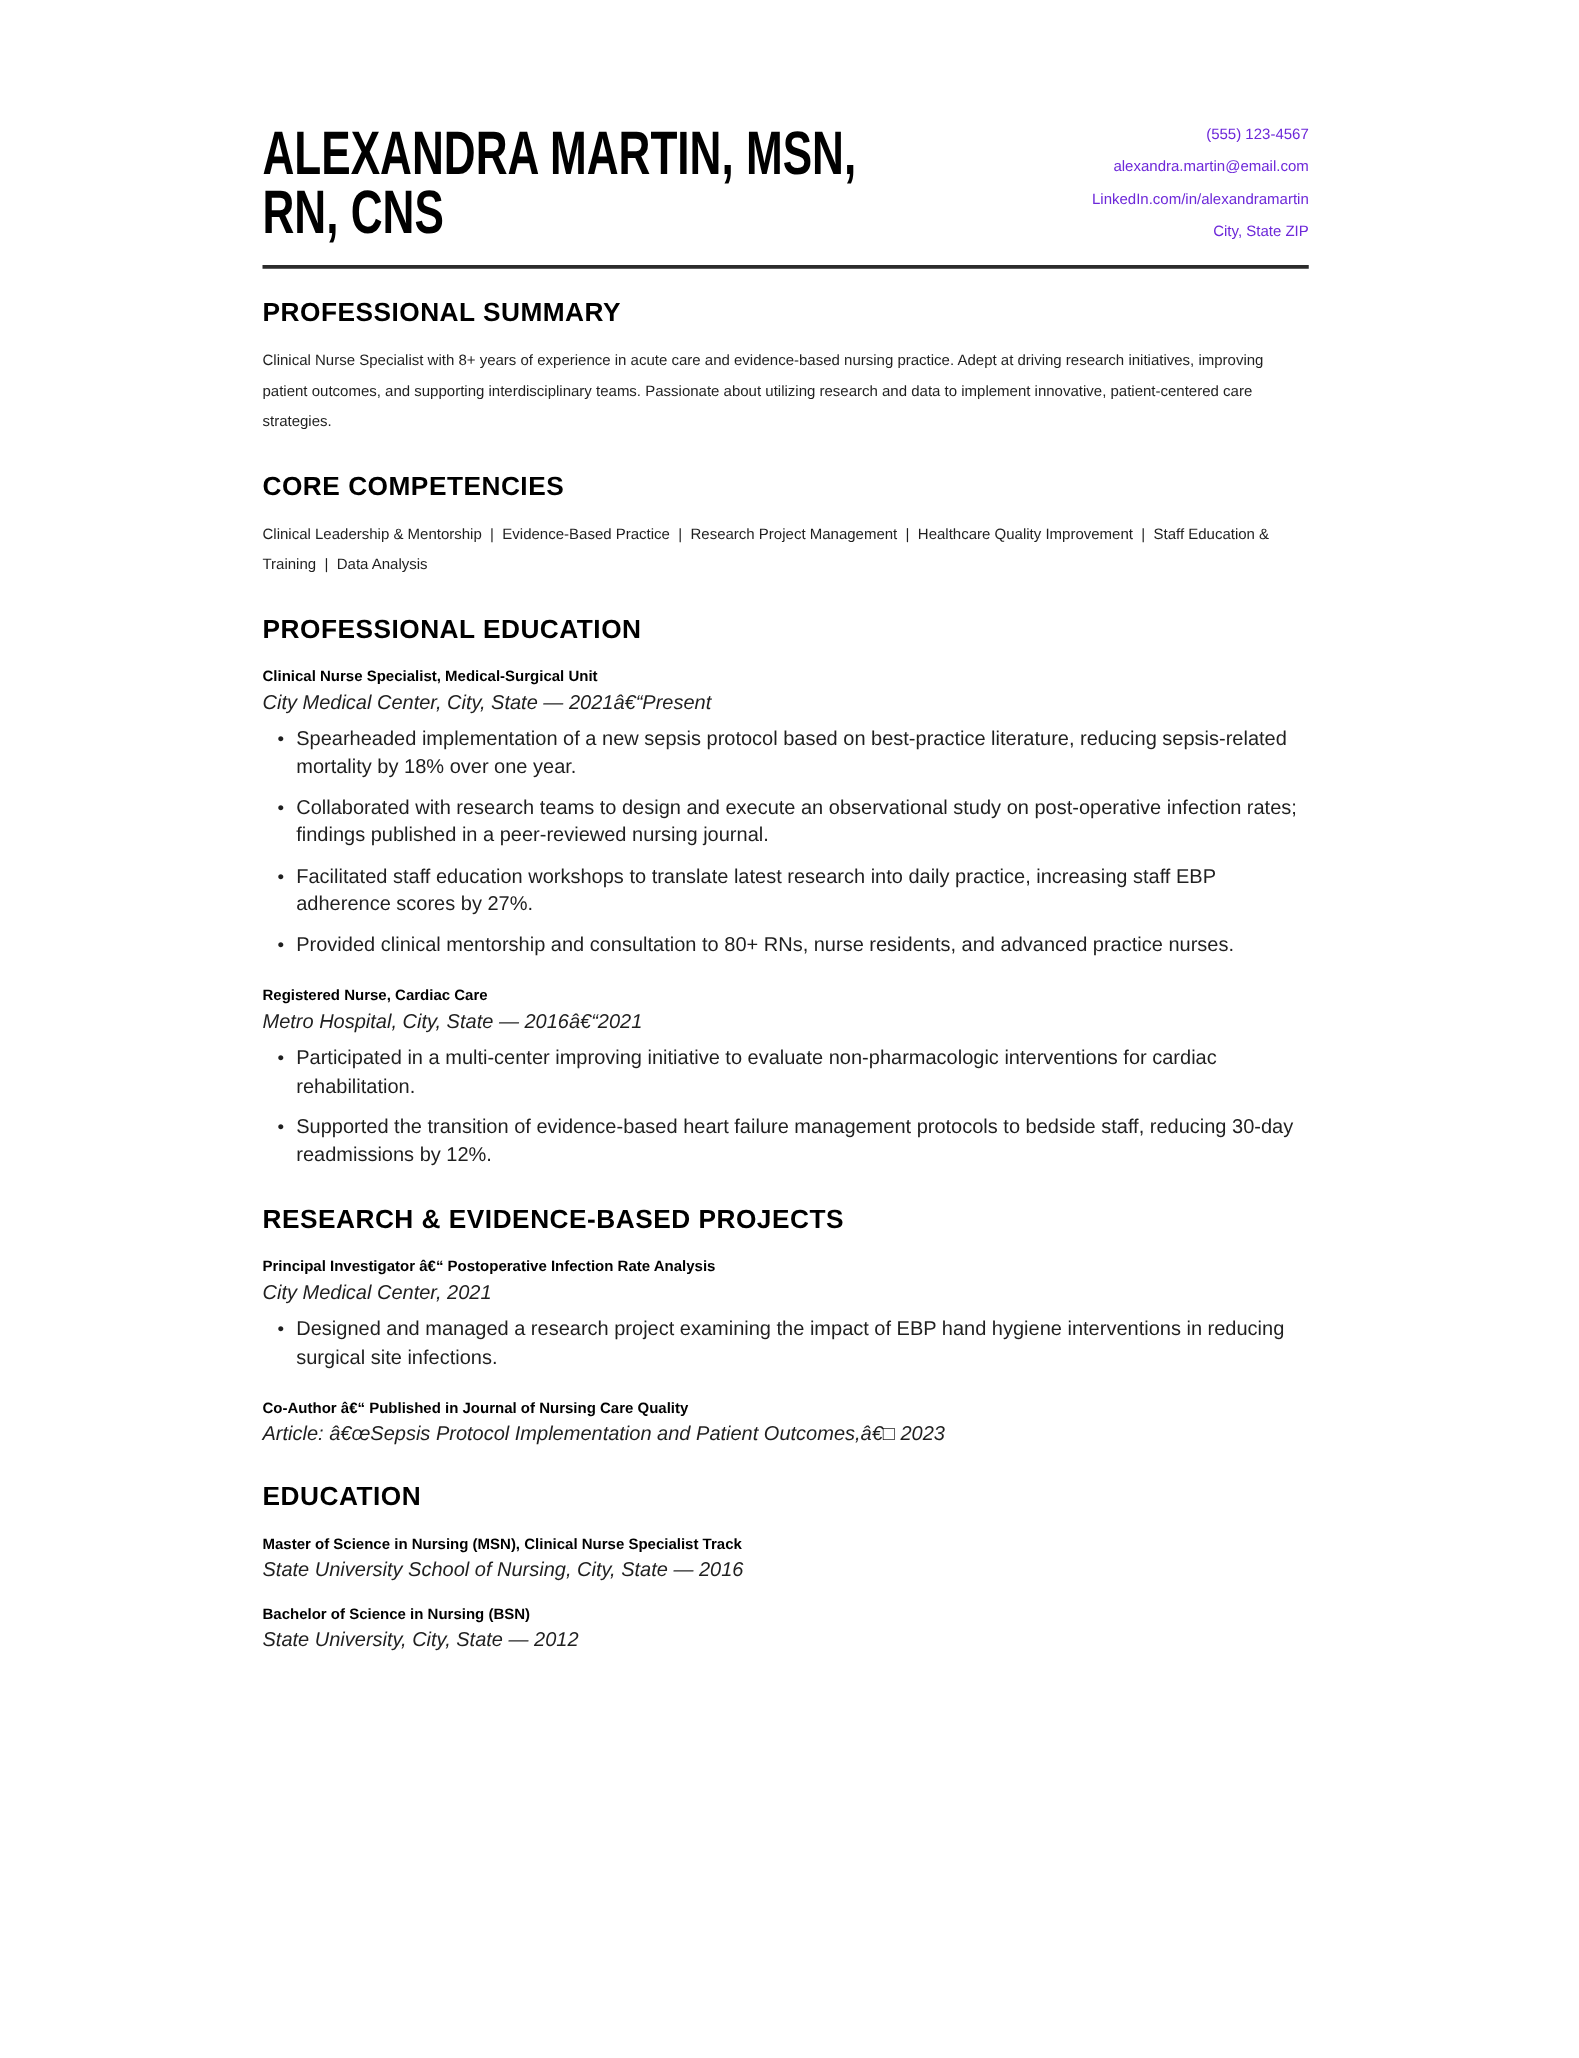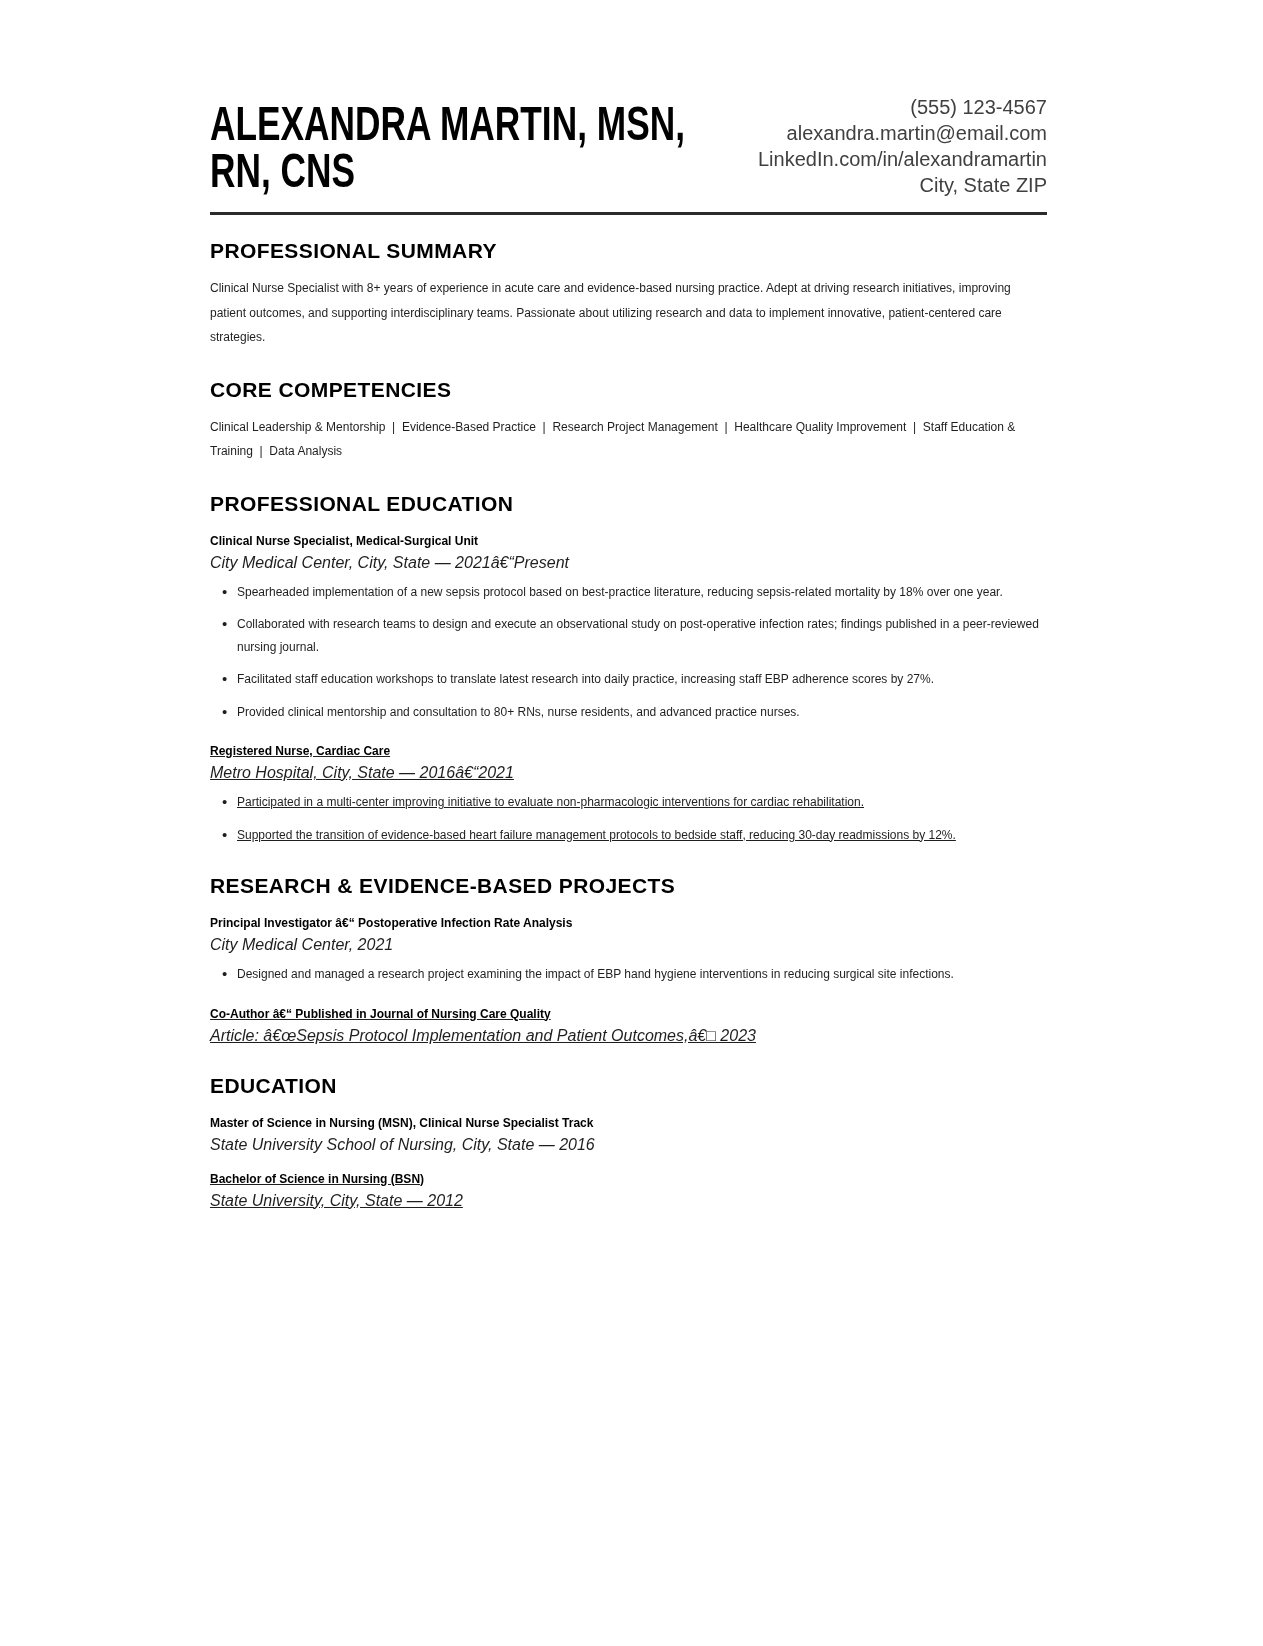--- a/index.html
+++ b/index.html
@@ -25,23 +25,23 @@
     color: #000000;
     transform: scaleX(0.72);
     transform-origin: 0 0;
     white-space: normal;
   }
   .contact {
     position: absolute;
     top: -6px;
     right: 0;
     text-align: right;
-    font-size: 20px;
+    font-size: 12px;
     line-height: 26px;
-    color: #404040;
+    color: #6d28d9;
     white-space: nowrap;
   }
   .rule {
     border: none;
     border-top: 3px solid #2b2b2b;
     margin: 18px 0 0 0;
   }
   
   h2 {
     margin: 28px 0 0 0;
@@ -52,21 +52,21 @@
     color: #000000;
   }
   h2.first { margin-top: 24px; }
   .para {
     margin: 13px 0 0 0;
     font-size: 12px;
     line-height: 24.5px;
   }
   .pre-wrap { white-space: pre-wrap; }
   .entry { margin-top: 15px; }
-  .entry + .entry { margin-top: 18px; text-decoration: underline; }
+  .entry + .entry { margin-top: 18px; }
   .degree + .degree { margin-top: 14px; }
   h3 {
     margin: 0;
     font-size: 12px;
     line-height: 21px;
     font-weight: 700;
     color: #000000;
   }
   .meta {
     margin: 0;
@@ -75,21 +75,21 @@
     font-style: italic;
   }
   ul.bullets {
     margin: 8px 0 0 0;
     padding: 0;
     list-style: none;
   }
   ul.bullets li {
     position: relative;
     padding-left: 27px;
-    font-size: 12px;
+    font-size: 16px;
     line-height: 22.5px;
     margin-bottom: 10px;
   }
   ul.bullets li::before {
     content: "\2022";
     position: absolute;
     left: 12px;
     top: 0;
     font-size: 15px;
     color: #1f1f1f;

